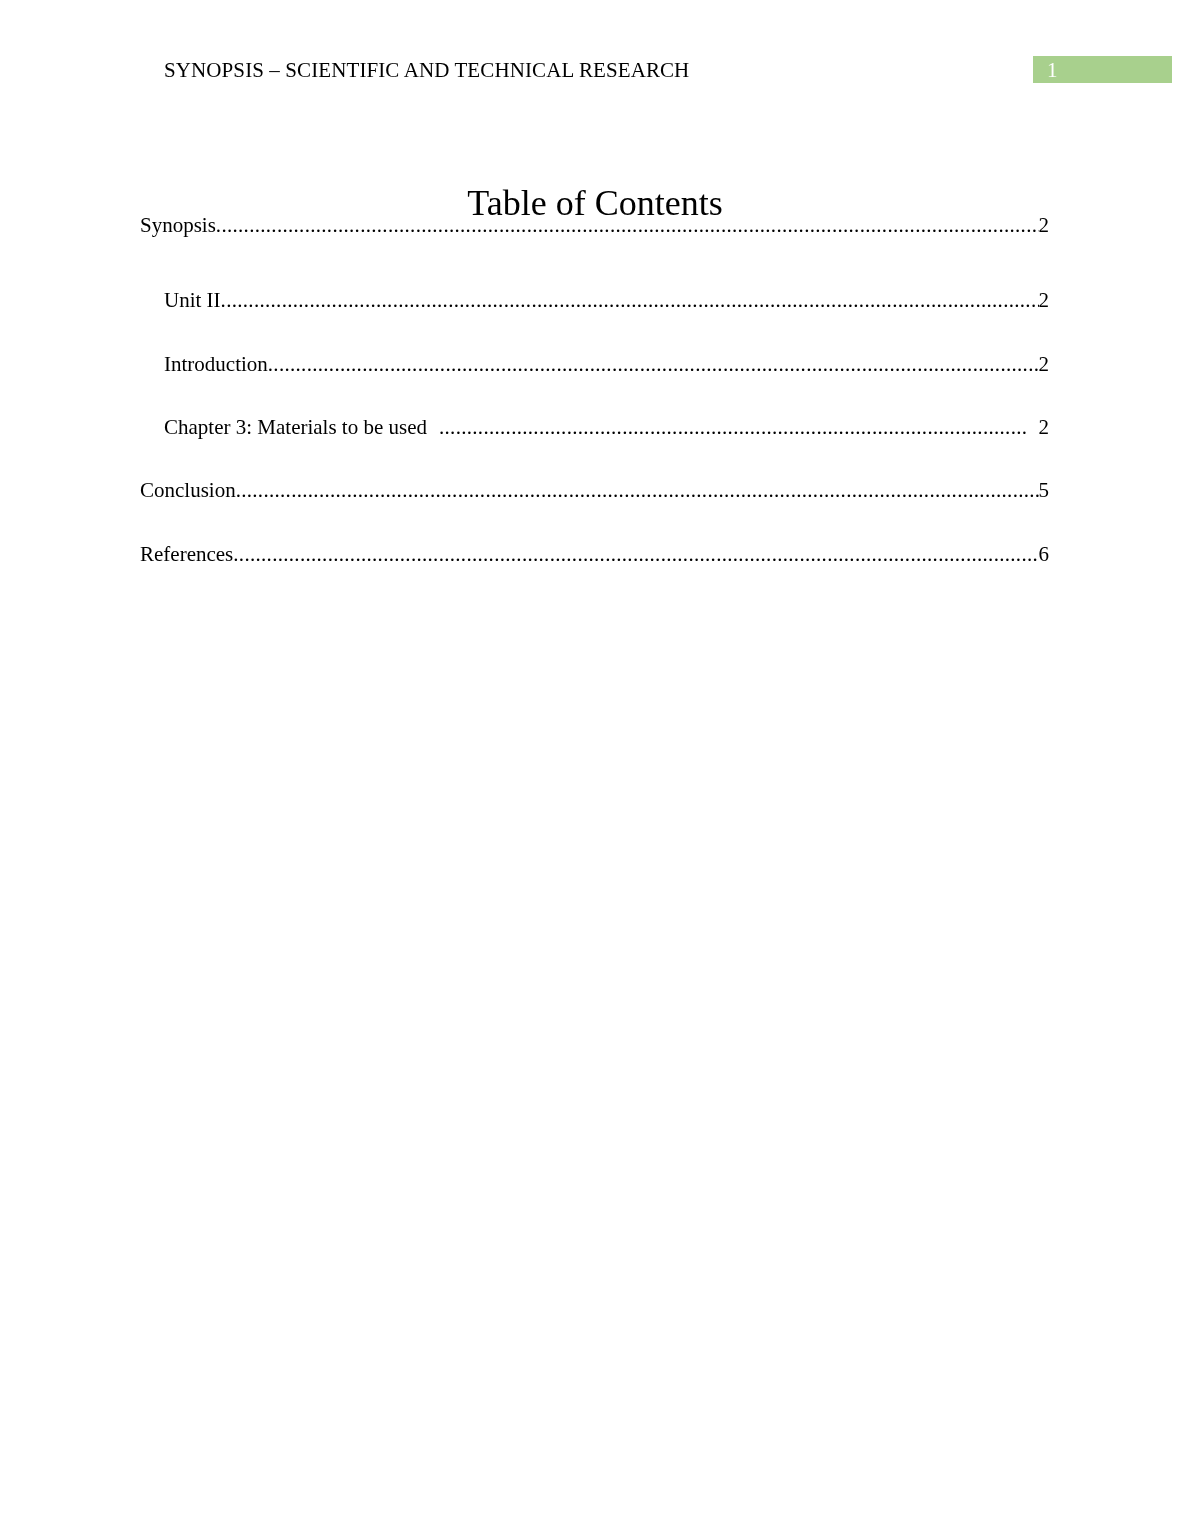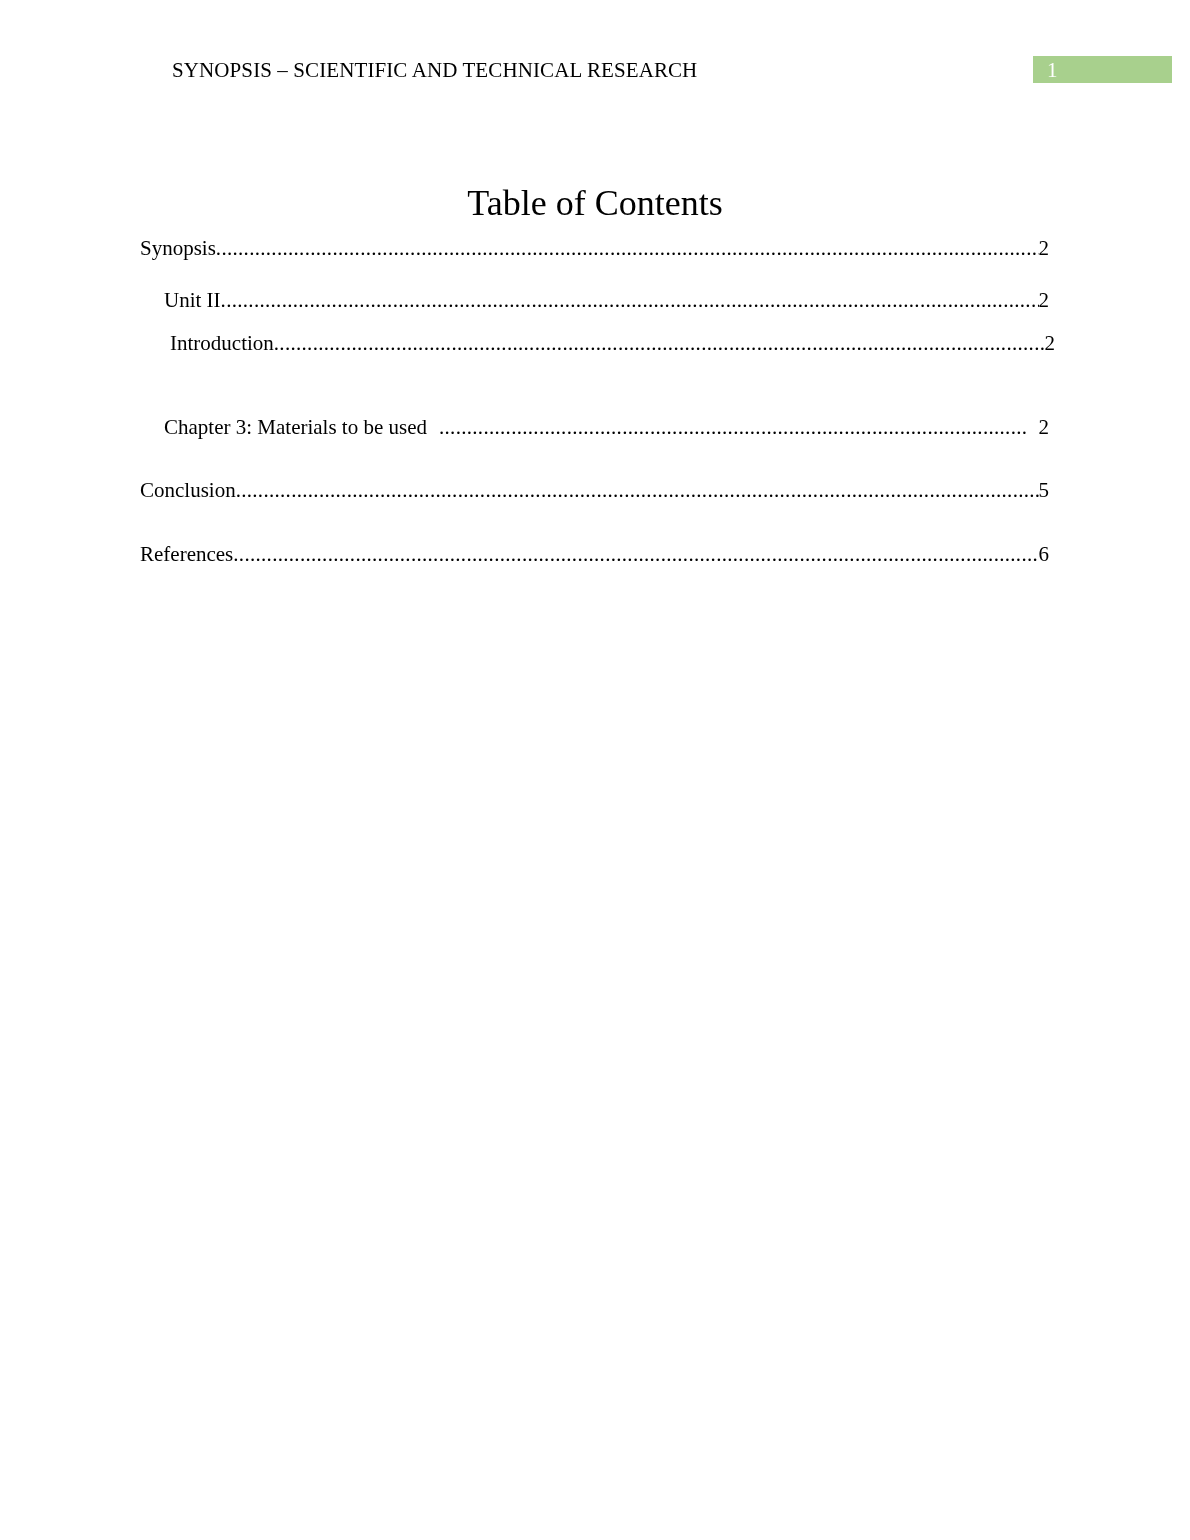--- a/index.html
+++ b/index.html
@@ -10,21 +10,21 @@
     body {
       width: 1190px;
       height: 1540px;
       position: relative;
       overflow: hidden;
       font-family: "Liberation Serif", serif;
       color: #000000;
     }
     .header-title {
       position: absolute;
-      left: 172px;
+      left: 164px;
       top: 57px;
       font-size: 21px;
       line-height: 26px;
       letter-spacing: 0.1px;
       white-space: nowrap;
     }
     .page-number-box {
       position: absolute;
       left: 1033px;
       top: 56px;
@@ -88,31 +88,31 @@
   <div class="header-title">SYNOPSIS – SCIENTIFIC AND TECHNICAL RESEARCH</div>
   <div class="page-number-box">
     <span class="page-number">1</span>
   </div>
 </div>
 
 <div>
   <div class="toc-heading">Table of Contents</div>
 
   <div class="toc-list">
-    <a class="toc-entry level-1" style="top:235px;">
+    <a class="toc-entry level-1" style="top:212px;">
       <span class="toc-label">Synopsis</span>
       <span class="toc-leader"></span>
       <span class="toc-page">2</span>
     </a>
     <a class="toc-entry level-2" style="top:287px;">
       <span class="toc-label">Unit II</span>
       <span class="toc-leader"></span>
       <span class="toc-page">2</span>
     </a>
-    <a class="toc-entry level-2" style="top:330px;margin-left:6px;">
+    <a class="toc-entry level-2" style="top:351px;">
       <span class="toc-label">Introduction</span>
       <span class="toc-leader"></span>
       <span class="toc-page">2</span>
     </a>
     <a class="toc-entry level-2" style="top:414px;gap:12px;">
       <span class="toc-label">Chapter 3: Materials to be used</span>
       <span class="toc-leader"></span>
       <span class="toc-page">2</span>
     </a>
     <a class="toc-entry level-1" style="top:477px;">

